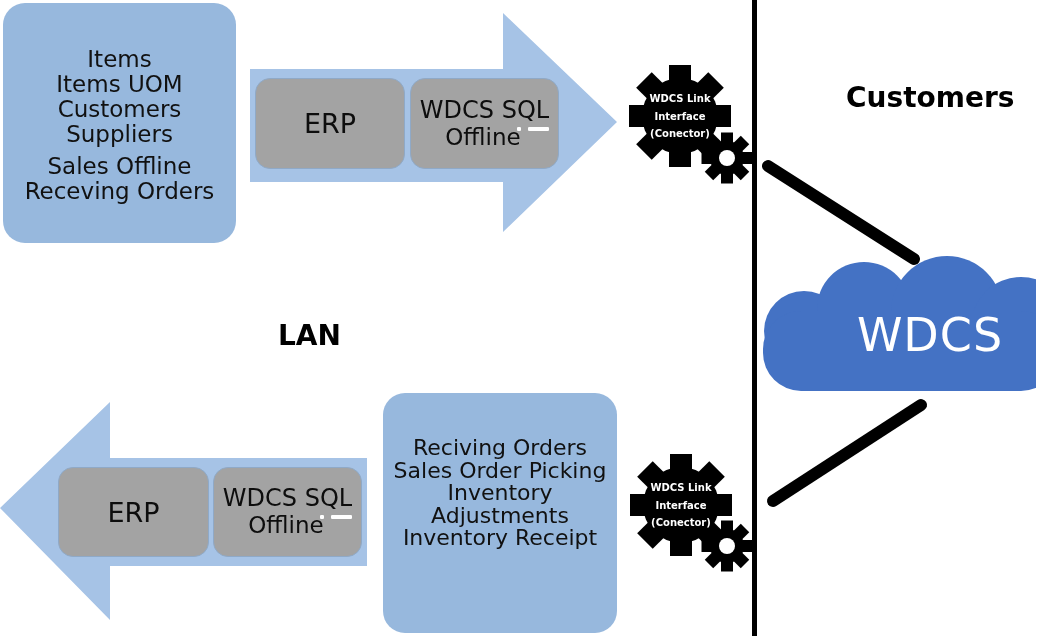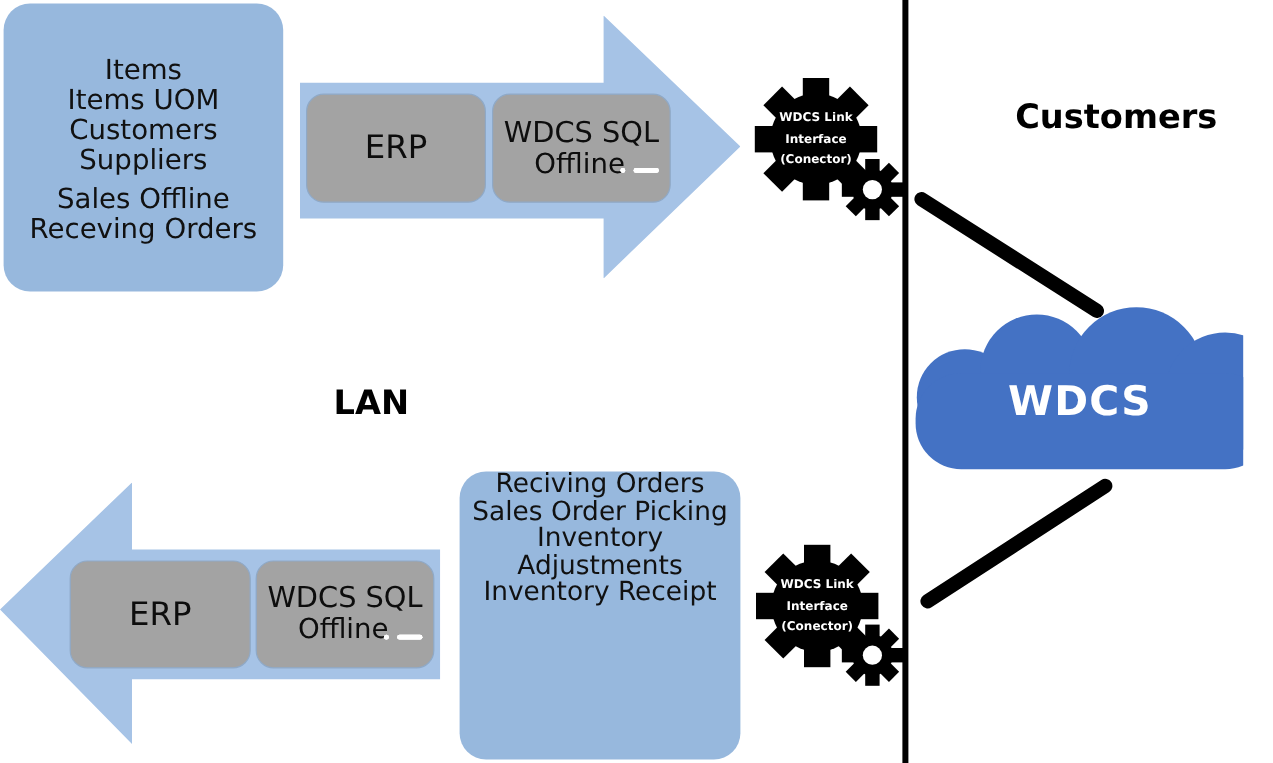--- a/index.html
+++ b/index.html
@@ -29,21 +29,21 @@
     clip-path:polygon(367px 56px,110px 56px,110px 0,0 106px,110px 218px,110px 164px,367px 164px);
   }
 
   
   .chip{
     background:#a3a3a3;border:1.5px solid #8fa9c7;border-radius:15px;
     display:flex;flex-direction:column;align-items:center;justify-content:center;
   }
   .erp-chip{font-size:27px;}
   .sql-chip{font-size:24px;line-height:27px;}
-  .offline-row{display:flex;align-items:center;justify-content:center;gap:3px;font-size:23px;}
+  .offline-row{display:flex;align-items:flex-start;justify-content:center;gap:3px;font-size:23px;}
 
   
   .server-icon{display:inline-block;}
   .server-row{width:37px;height:10px;background:#000;border-radius:2.5px;margin:2.5px 0;position:relative;}
   .server-row::before{content:"";position:absolute;left:4px;top:3px;width:21px;height:4px;background:#fff;border-radius:2px;}
   .server-row::after{content:"";position:absolute;right:3px;top:3px;width:4px;height:4px;background:#fff;border-radius:50%;}
 
   
   .gear-text{
     width:110px;text-align:center;color:#fff;font-weight:bold;
@@ -51,22 +51,22 @@
   }
 
   
   .zone-label{font-weight:bold;font-size:28px;color:#000;}
 
   
   .divider{left:752px;top:0;width:5px;height:636px;background:#000;}
 
   
   .cloud-word{
-    left:840px;top:310px;width:180px;
-    font-size:34px;line-height:50px;font-weight:bold;color:#ffffff;letter-spacing:1px;
+    left:840px;top:310px;width:180px;text-align:center;
+    font-size:46px;line-height:50px;font-weight:normal;color:#ffffff;letter-spacing:1px;
   }
   svg{display:block;}
 </style>
 </head>
 <body>
 
 <div class="canvas">
 
   <div class="abs source-box" style="left:3px;top:3px;width:233px;height:240px;padding-top:44px;box-sizing:border-box;">
     <div class="box-line">Items</div>
@@ -162,21 +162,21 @@
   <div class="abs chip sql-chip" style="left:213px;top:467px;width:147px;height:88px;">
     <div>WDCS SQL</div>
     <div class="offline-row">
       <span>Offline</span>
       <span class="server-icon">
         <span class="server-row"></span><span class="server-row"></span><span class="server-row"></span>
       </span>
     </div>
   </div>
 
-  <div class="abs source-box bottom" style="left:383px;top:393px;width:234px;height:240px;box-sizing:border-box;">
+  <div class="abs source-box bottom" style="left:383px;top:393px;width:234px;height:240px;padding-top:44px;box-sizing:border-box;">
     <div class="box-line">Reciving Orders</div>
     <div class="box-line">Sales Order Picking</div>
     <div class="box-line">Inventory</div>
     <div class="box-line">Adjustments</div>
     <div class="box-line">Inventory Receipt</div>
   </div>
 
   <div class="abs" style="left:629px;top:453px;">
     <svg width="104" height="104" viewBox="-52 -52 104 104">
       <g fill="#000">

